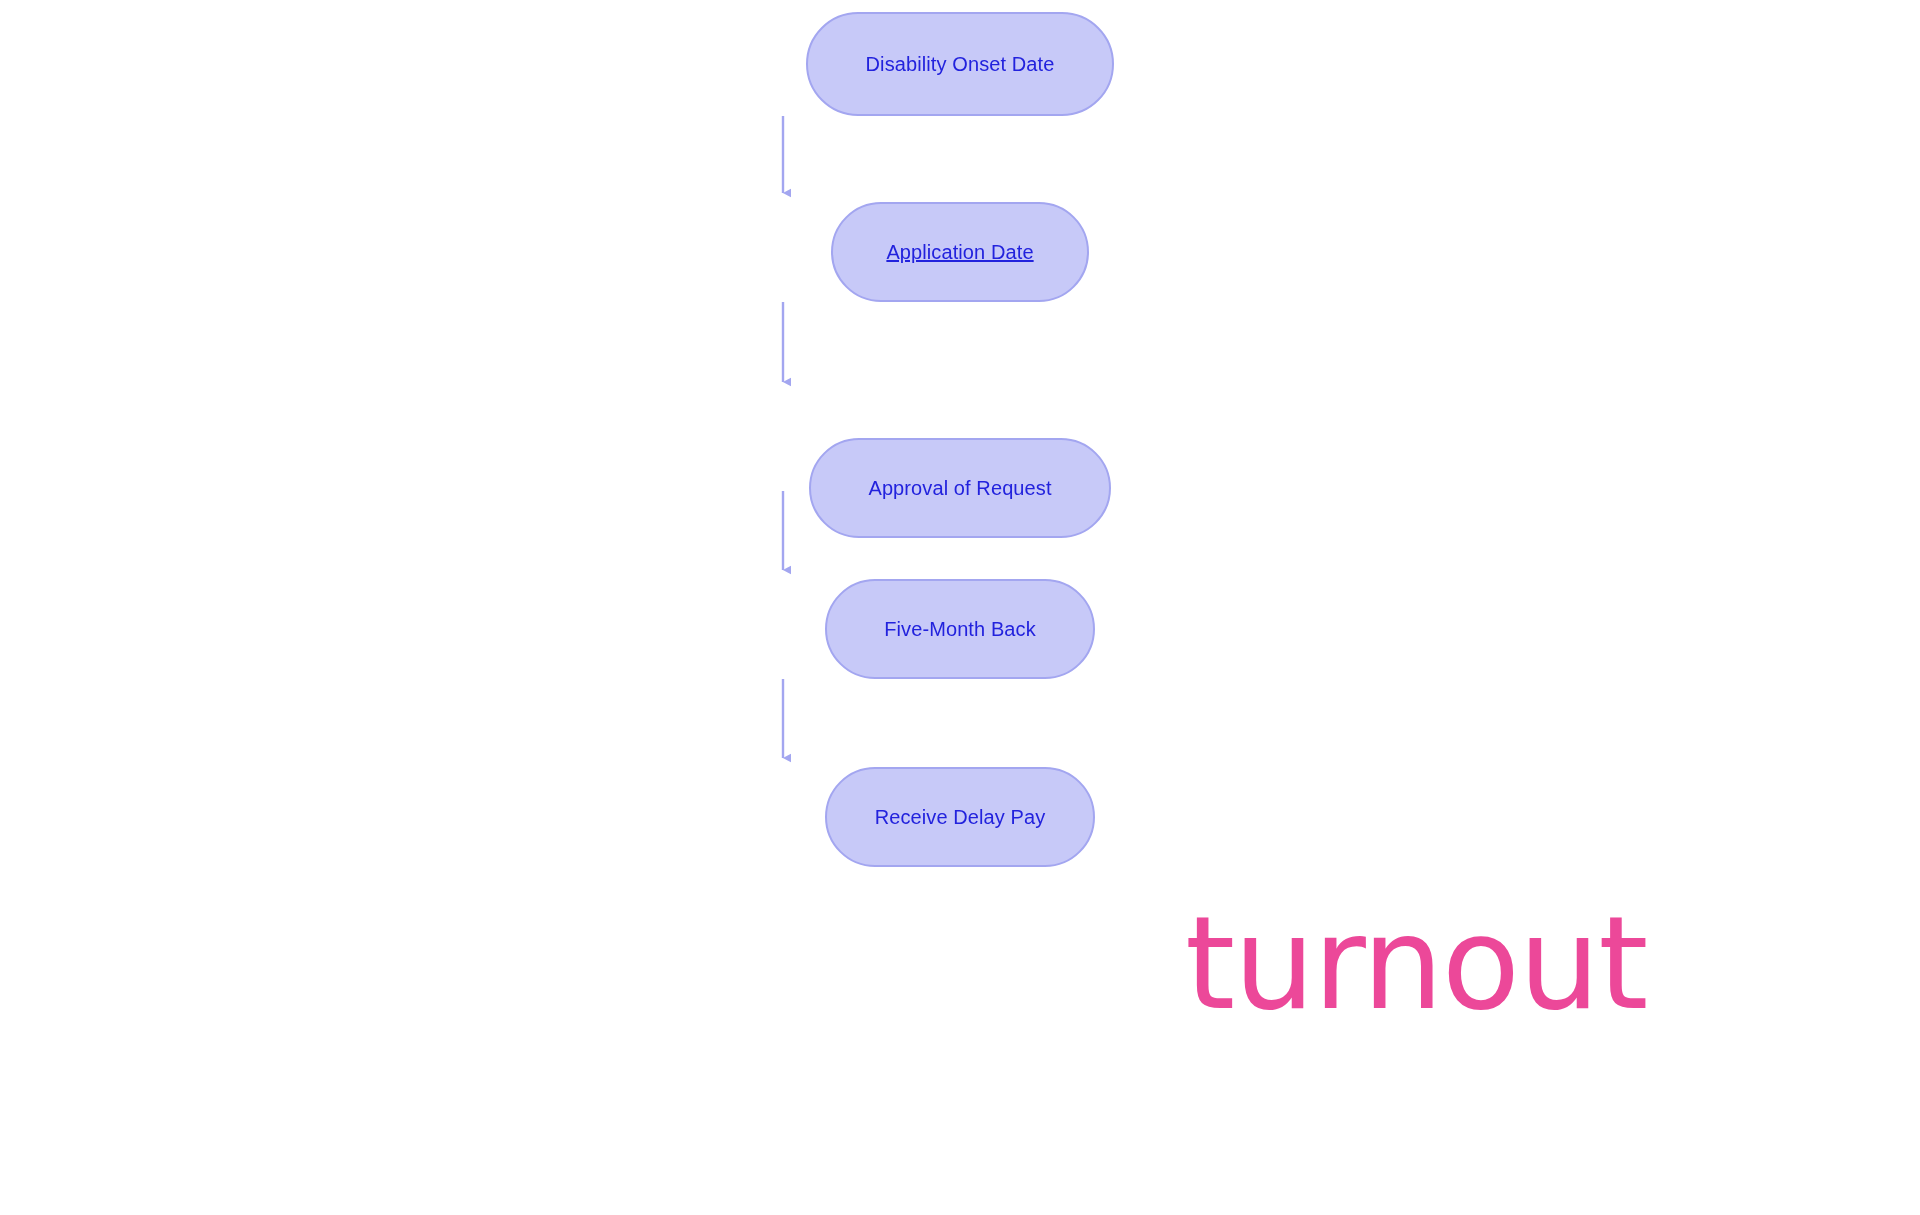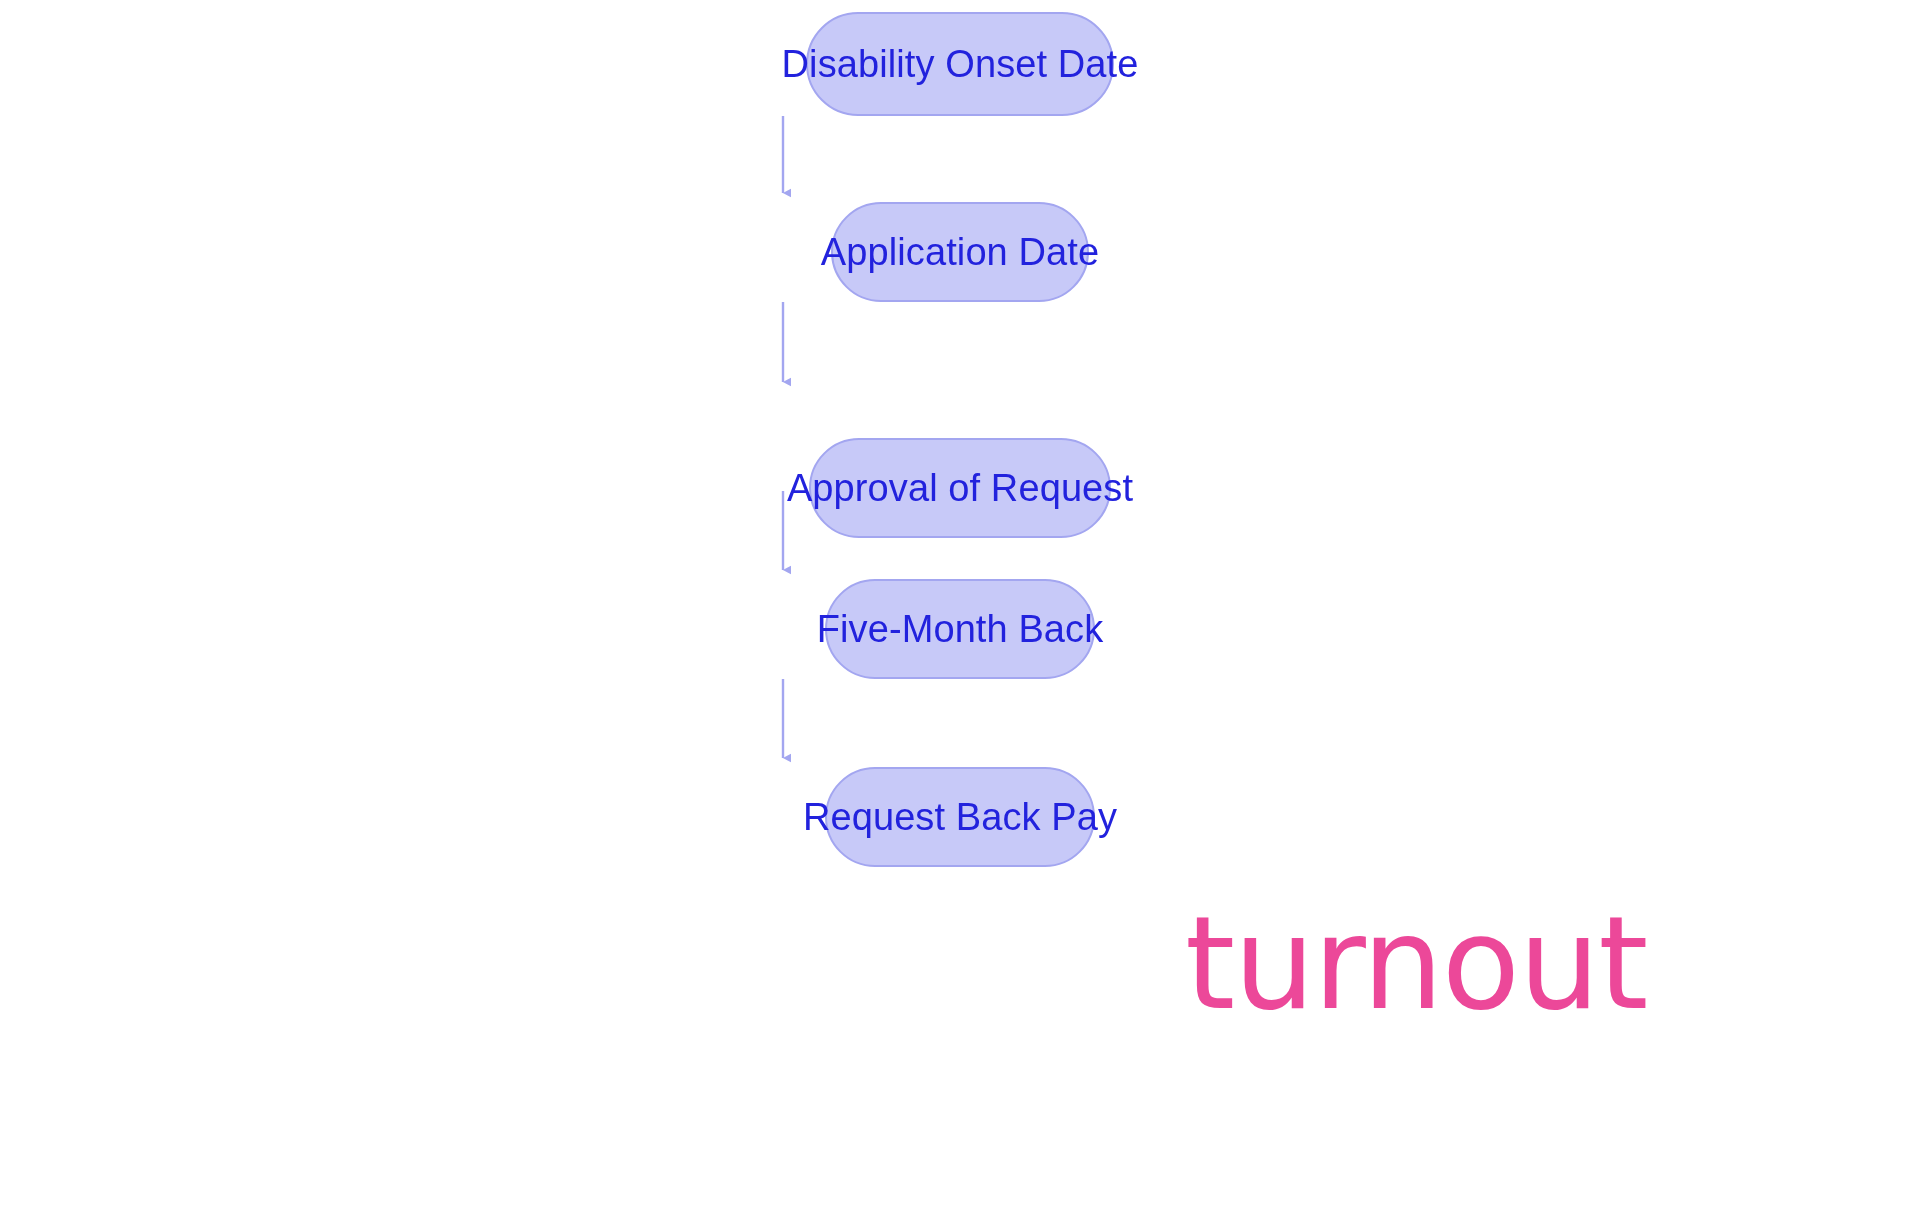--- a/index.html
+++ b/index.html
@@ -28,21 +28,21 @@
     left: 50%;
     transform: translateX(-50%);
     box-sizing: border-box;
     display: flex;
     align-items: center;
     justify-content: center;
     background: #c7c9f8;
     border: 2px solid #a3a6f0;
     border-radius: 60px;
     color: #2222dd;
-    font-size: 38px;
+    font-size: 20px;
     font-weight: 400;
     letter-spacing: 0.1px;
     white-space: nowrap;
     line-height: 1;
   }
 
   .node-label {
     pointer-events: none;
   }
 
@@ -89,31 +89,31 @@
     </g>
     <g>
       <line x1="783" y1="679" x2="783" y2="758" stroke="#a3a6f0" stroke-width="2.4" marker-end="url(#arrowhead)"></line>
     </g>
   </svg>
 
   <div class="node" style="width:308px;height:104px;top:12px;">
     <span class="node-label">Disability Onset Date</span>
   </div>
 
-  <div class="node" style="width:258px;height:100px;top:202px;">
+  <div class="node" style="width:258px;height:100px;top:202px;text-decoration:underline;">
     <span class="node-label">Application Date</span>
   </div>
 
   <div class="node" style="width:302px;height:100px;top:391px;margin-top:47px;">
     <span class="node-label">Approval of Request</span>
   </div>
 
   <div class="node" style="width:270px;height:100px;top:579px;">
     <span class="node-label">Five-Month Back</span>
   </div>
 
   <div class="node" style="width:270px;height:100px;top:767px;">
-    <span class="node-label">Request Back Pay</span>
+    <span class="node-label">Receive Delay Pay</span>
   </div>
 
   <div id="brand" style="left:1185px;top:900px;font-size:128px;">turnout</div>
 
 </div>
 
 </body></html>

